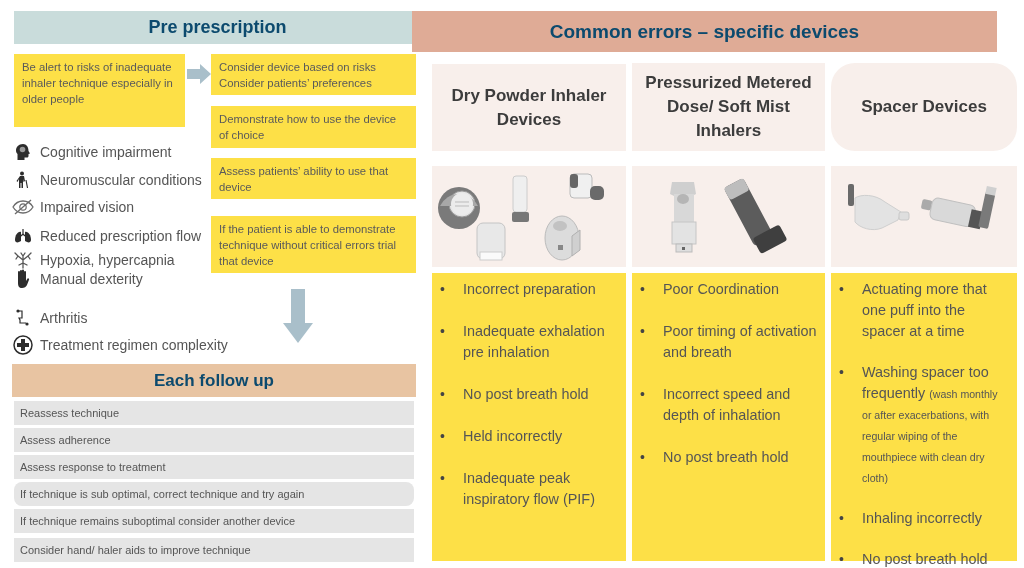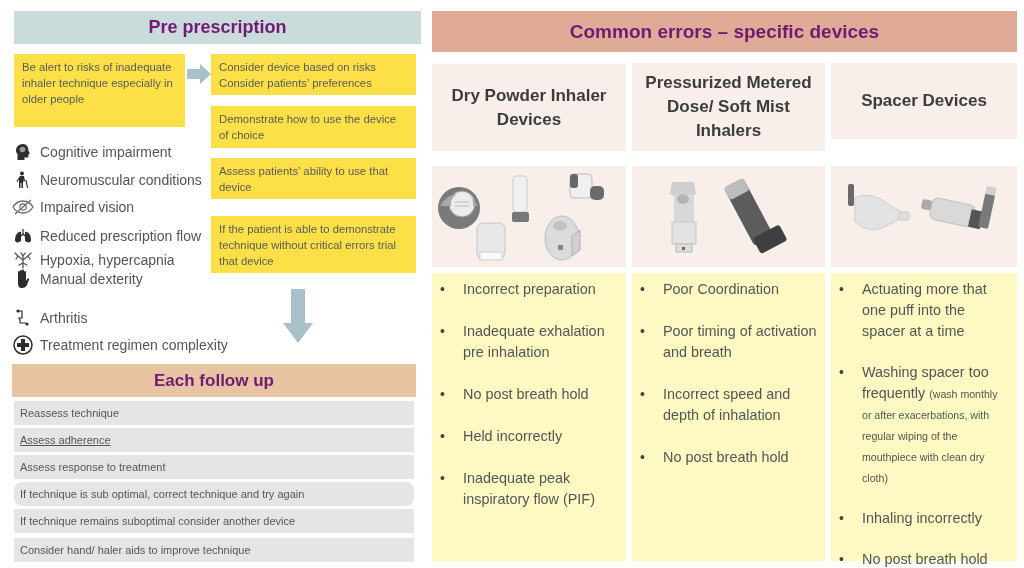--- a/index.html
+++ b/index.html
@@ -2,24 +2,24 @@
 <html><head>
 <meta charset="utf-8">
 <style>
   * { box-sizing: border-box; margin: 0; padding: 0; }
   html, body { width: 1024px; height: 568px; background: #ffffff; overflow: hidden; }
   body { font-family: "Liberation Sans", "DejaVu Sans", sans-serif; color: #555555; position: relative; }
 
   .abs { position: absolute; }
 
   
-  .hdr { display: flex; align-items: center; justify-content: center; font-weight: bold; color: #701a75; }
+  .hdr { display: flex; align-items: center; justify-content: center; font-weight: bold; color: #0c4a6e; }
   .hdr-pre { left: 14px; top: 11px; width: 407px; height: 33px; background: #c9dcdb; font-size: 18px; }
   .hdr-follow { left: 12px; top: 364px; width: 404px; height: 33px; background: #e8c4a2; font-size: 17px; }
-  .hdr-errors { left: 432px; top: 11px; width: 585px; height: 41px; background: #dfab96; font-size: 19px; }
+  .hdr-errors { left: 412px; top: 11px; width: 585px; height: 41px; background: #dfab96; font-size: 19px; }
 
   
   .box { background: #fde047; font-size: 11.3px; line-height: 16px; color: #5a5a5a; padding: 5px 8px; }
   .box-alert { left: 14px; top: 54px; width: 171px; height: 73px; }
   .step { left: 211px; width: 205px; }
   .step1 { top: 54px; height: 41px; }
   .step2 { top: 106px; height: 42px; }
   .step3 { top: 158px; height: 41px; }
   .step4 { top: 216px; height: 57px; }
 
@@ -31,27 +31,27 @@
   .risk { left: 12px; height: 20px; display: flex; align-items: center; font-size: 14px; color: #555555; }
   .risk .ic { width: 22px; height: 20px; display: flex; align-items: center; justify-content: center; margin-right: 6px; }
   .risk svg { display: block; }
 
   
   .fu { left: 14px; width: 400px; height: 24px; background: #e5e5e5; font-size: 11px; color: #555; display: flex; align-items: center; padding-left: 6px; }
 
   
   .dev-title { background: #f8efeb; display: flex; align-items: center; justify-content: center; text-align: center; font-weight: bold; color: #3c3c3c; font-size: 17px; line-height: 24px; }
   .dev-img { background: #f8efeb; }
-  .dev-list { background: #fef9c3; padding: 6px 8px 0 8px; }
+  .dev-list { background: #fde047; padding: 6px 8px 0 8px; }
   .col1 { left: 432px; width: 194px; }
   .col2 { left: 632px; width: 193px; }
   .col3 { left: 831px; width: 186px; }
   .t1 { top: 64px; height: 87px; }
   .t2 { top: 63px; height: 88px; justify-content: center; }
-  .t3 { top: 63px; height: 76px; }
+  .t3 { top: 63px; height: 88px; border-radius: 24px; }
   .img-row { top: 166px; height: 101px; }
   .list-row { top: 273px; height: 288px; }
 
   ul.err { list-style: none; }
   ul.err li { position: relative; padding-left: 23px; font-size: 14.4px; line-height: 21px; color: #555555; margin-bottom: 21px; }
   ul.err li::before { content: "•"; position: absolute; left: 0; top: 0; color: #444; font-size: 14px; }
   ul.err li .small { font-size: 10.6px; line-height: 16px; }
   .col1 ul.err li { margin-bottom: 21px; }
   .col3 ul.err li { margin-bottom: 20px; }
 </style>
@@ -161,21 +161,21 @@
   </span>
   <span>Treatment regimen complexity</span>
 </div>
 
 <div class="abs hdr hdr-follow">
   <span>Each follow up</span>
 </div>
 <div class="abs fu" style="top:401px;">
     <span>Reassess technique</span>
   </div>
-<div class="abs fu" style="top:428px;text-decoration:underline;">
+<div class="abs fu" style="top:428px;">
     <span>Assess adherence</span>
   </div>
 <div class="abs fu" style="top:455px;">
     <span>Assess response to treatment</span>
   </div>
 <div class="abs fu" style="top:482px;border-radius:8px;">
     <span>If technique is sub optimal, correct technique and try again</span>
   </div>
 <div class="abs fu" style="top:509px;">
     <span>If technique remains suboptimal consider another device</span>

